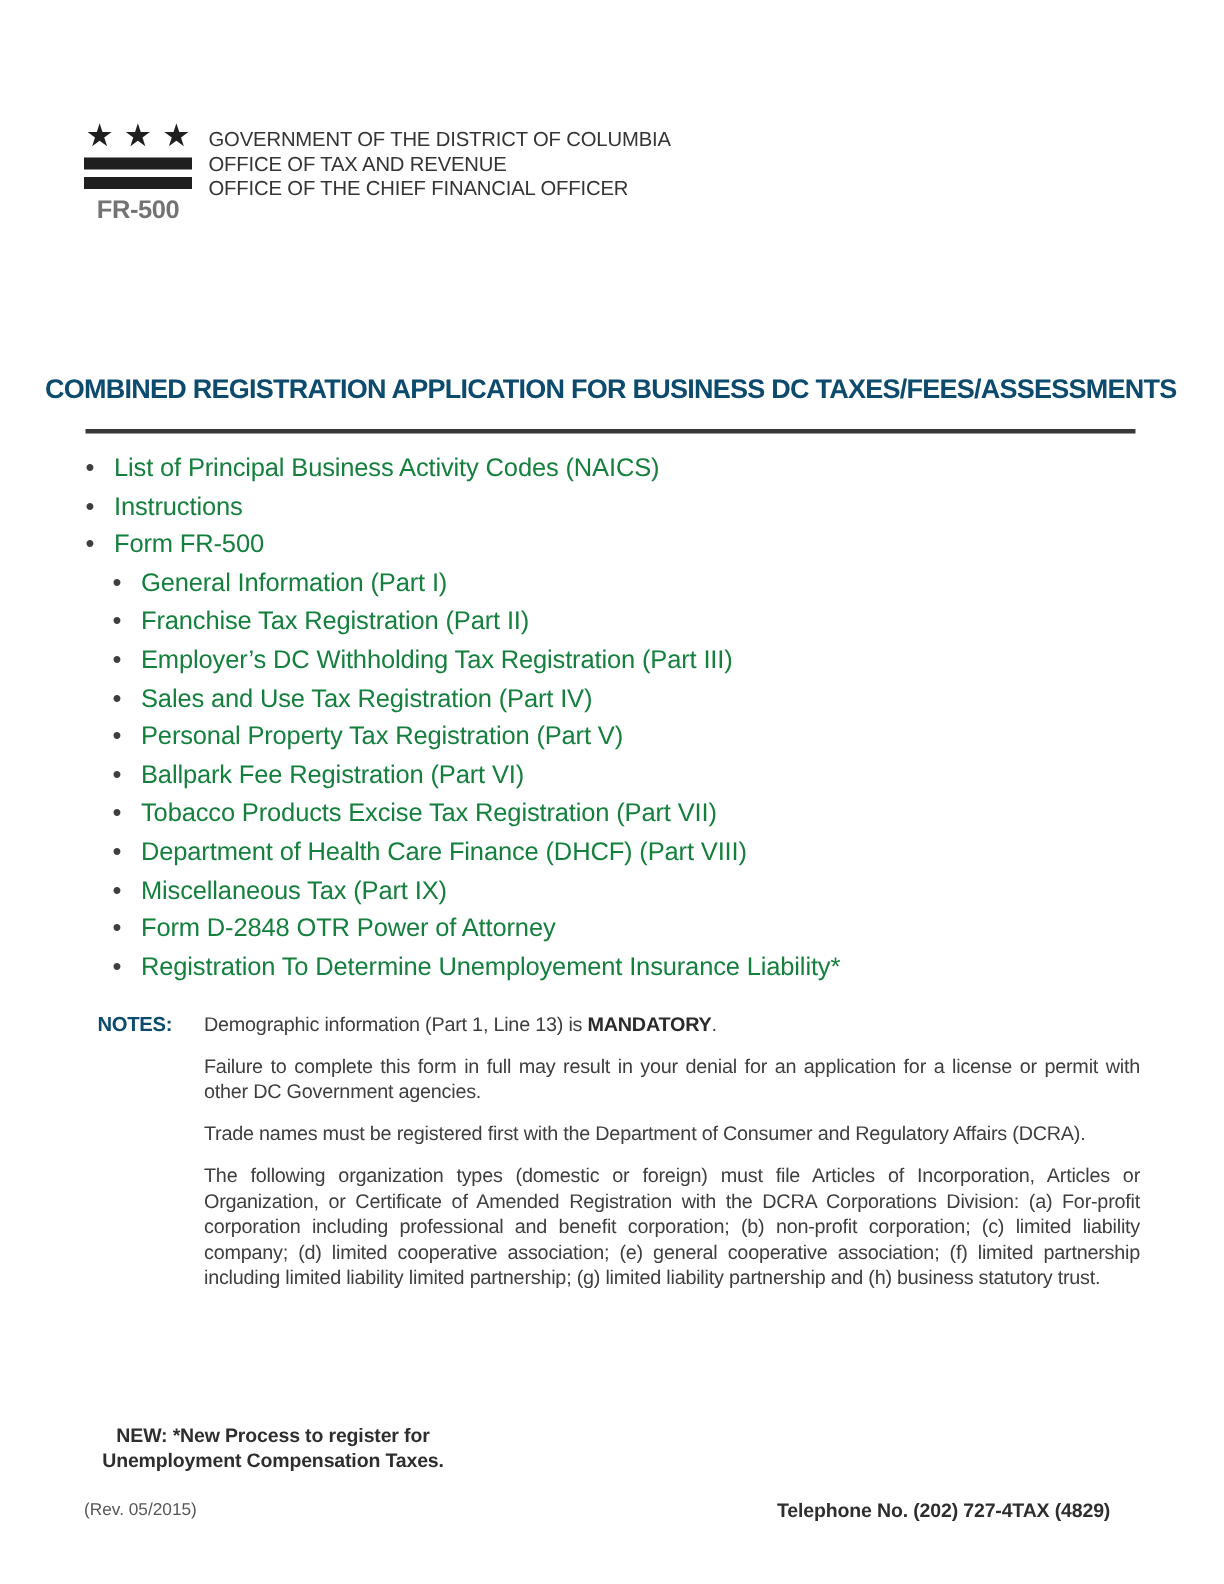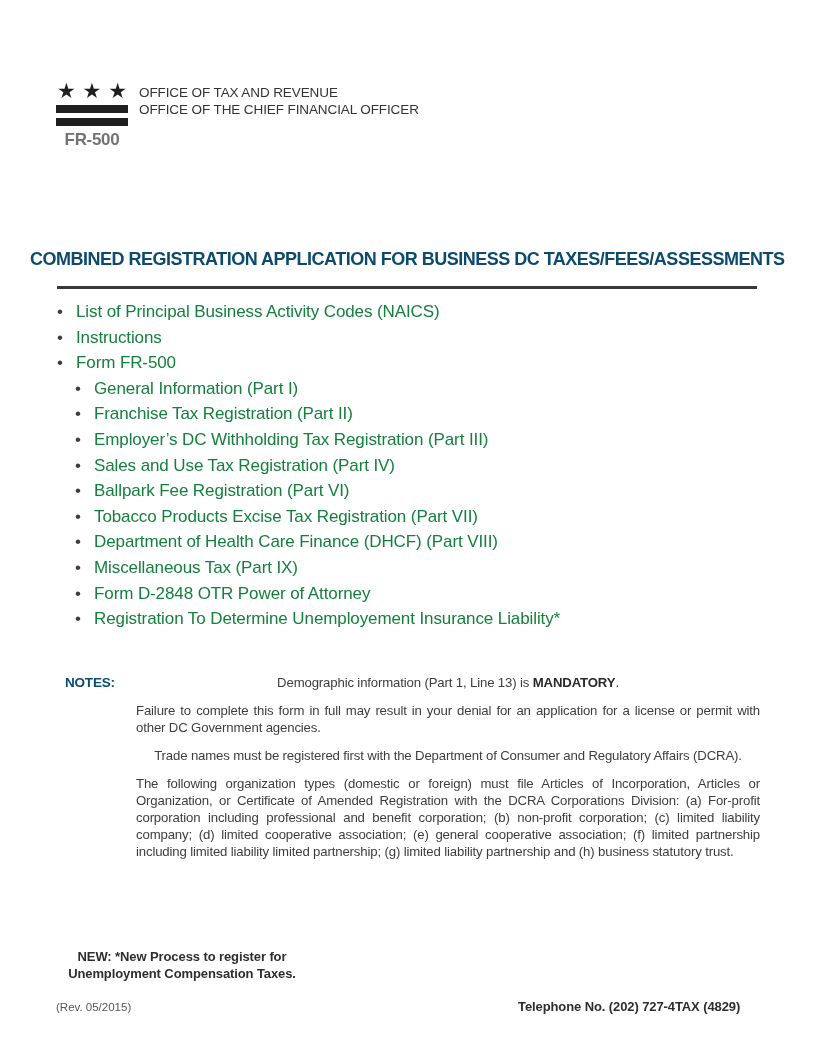--- a/index.html
+++ b/index.html
@@ -39,21 +39,21 @@
     line-height:25.6px;padding-left:19px;color:#15803d;
   }
   .toc li::before{content:"•";position:absolute;left:0;top:0;color:#3e3e3e;}
   .toc li.sub{margin-left:18px;}
 
   
   .notes{position:absolute;top:674px;left:65px;display:flex;}
   .notes-label{font-weight:bold;font-size:13.5px;color:#0c4a6e;width:71px;
     letter-spacing:-0.2px;line-height:17px;flex-shrink:0;}
   .notes-body{width:624px;display:flex;flex-direction:column;gap:11px;}
-  .note{font-size:13.2px;line-height:17px;letter-spacing:-0.15px;color:#3e3e3e;margin:0;text-align:center;}
+  .note{font-size:13.2px;line-height:17px;letter-spacing:-0.15px;color:#3e3e3e;margin:0;}
   .note.justify{text-align:justify;}
   .note .bold{font-weight:bold;color:#2a2a2a;}
 
   
   .new-note{position:absolute;top:948px;left:57px;width:250px;
     font-weight:bold;font-size:13px;line-height:17px;color:#2e2e2e;letter-spacing:-0.1px;text-align:center;}
   .revision{position:absolute;top:1001px;left:56px;font-size:11.5px;color:#565656;letter-spacing:0;}
   .office-block{position:absolute;top:919px;left:518px;
     font-weight:bold;font-size:13px;line-height:16.3px;color:#2e2e2e;letter-spacing:-0.1px;}
   .telephone{position:absolute;top:999px;left:518px;
@@ -69,37 +69,39 @@
       <div class="flag-stars">
         <span>★</span>
         <span>★</span>
         <span>★</span>
       </div>
       <div class="flag-bar"></div>
       <div class="flag-bar"></div>
       <div class="form-number">FR-500</div>
     </div>
     <div class="org-lines">
+      <div class="org-line">GOVERNMENT OF THE DISTRICT OF COLUMBIA</div>
       <div class="org-line">OFFICE OF TAX AND REVENUE</div>
       <div class="org-line">OFFICE OF THE CHIEF FINANCIAL OFFICER</div>
     </div>
   </div>
 
   <div class="doc-title">COMBINED REGISTRATION APPLICATION FOR BUSINESS DC TAXES/FEES/ASSESSMENTS</div>
   <div class="title-rule"></div>
 
   <div class="toc">
     <ul>
       <li>List of Principal Business Activity Codes (NAICS)</li>
       <li>Instructions</li>
       <li>Form FR-500</li>
       <li class="sub">General Information (Part I)</li>
       <li class="sub">Franchise Tax Registration (Part II)</li>
       <li class="sub">Employer’s DC Withholding Tax Registration (Part III)</li>
       <li class="sub">Sales and Use Tax Registration (Part IV)</li>
+      <li class="sub">Personal Property Tax Registration (Part V)</li>
       <li class="sub">Ballpark Fee Registration (Part VI)</li>
       <li class="sub">Tobacco Products Excise Tax Registration (Part VII)</li>
       <li class="sub">Department of Health Care Finance (DHCF) (Part VIII)</li>
       <li class="sub">Miscellaneous Tax (Part IX)</li>
       <li class="sub">Form D-2848 OTR Power of Attorney</li>
       <li class="sub">Registration To Determine Unemployement Insurance Liability*</li>
     </ul>
   </div>
 
   <div class="notes">

